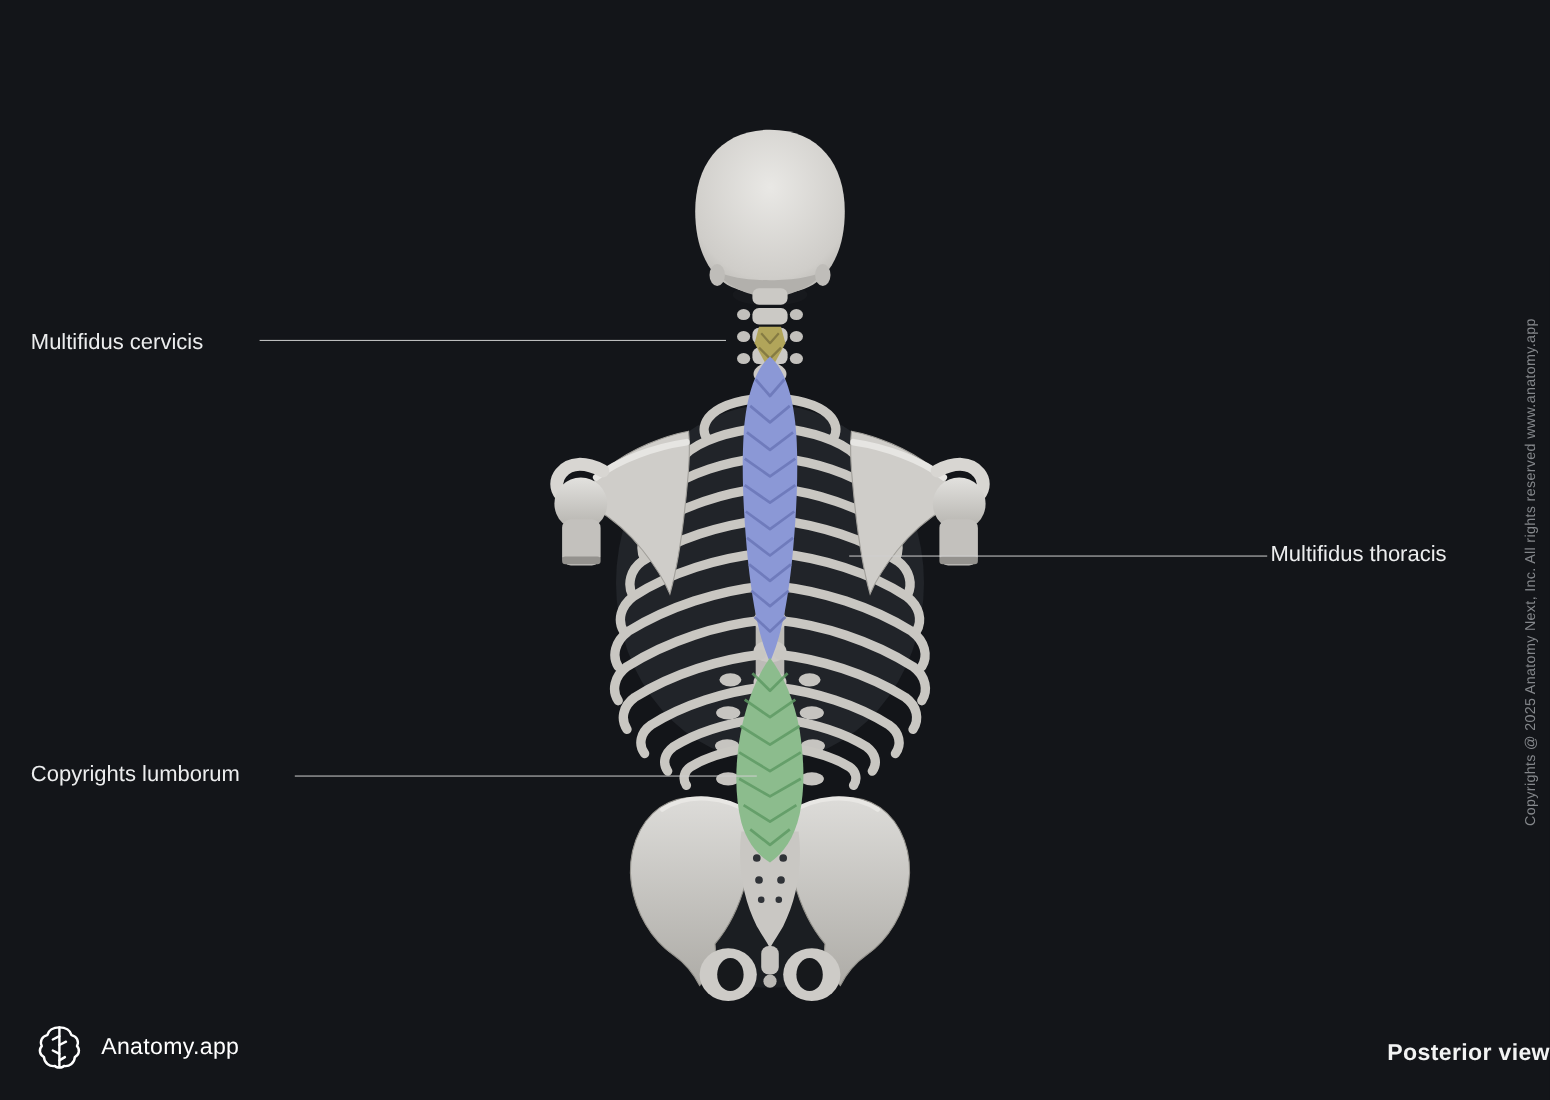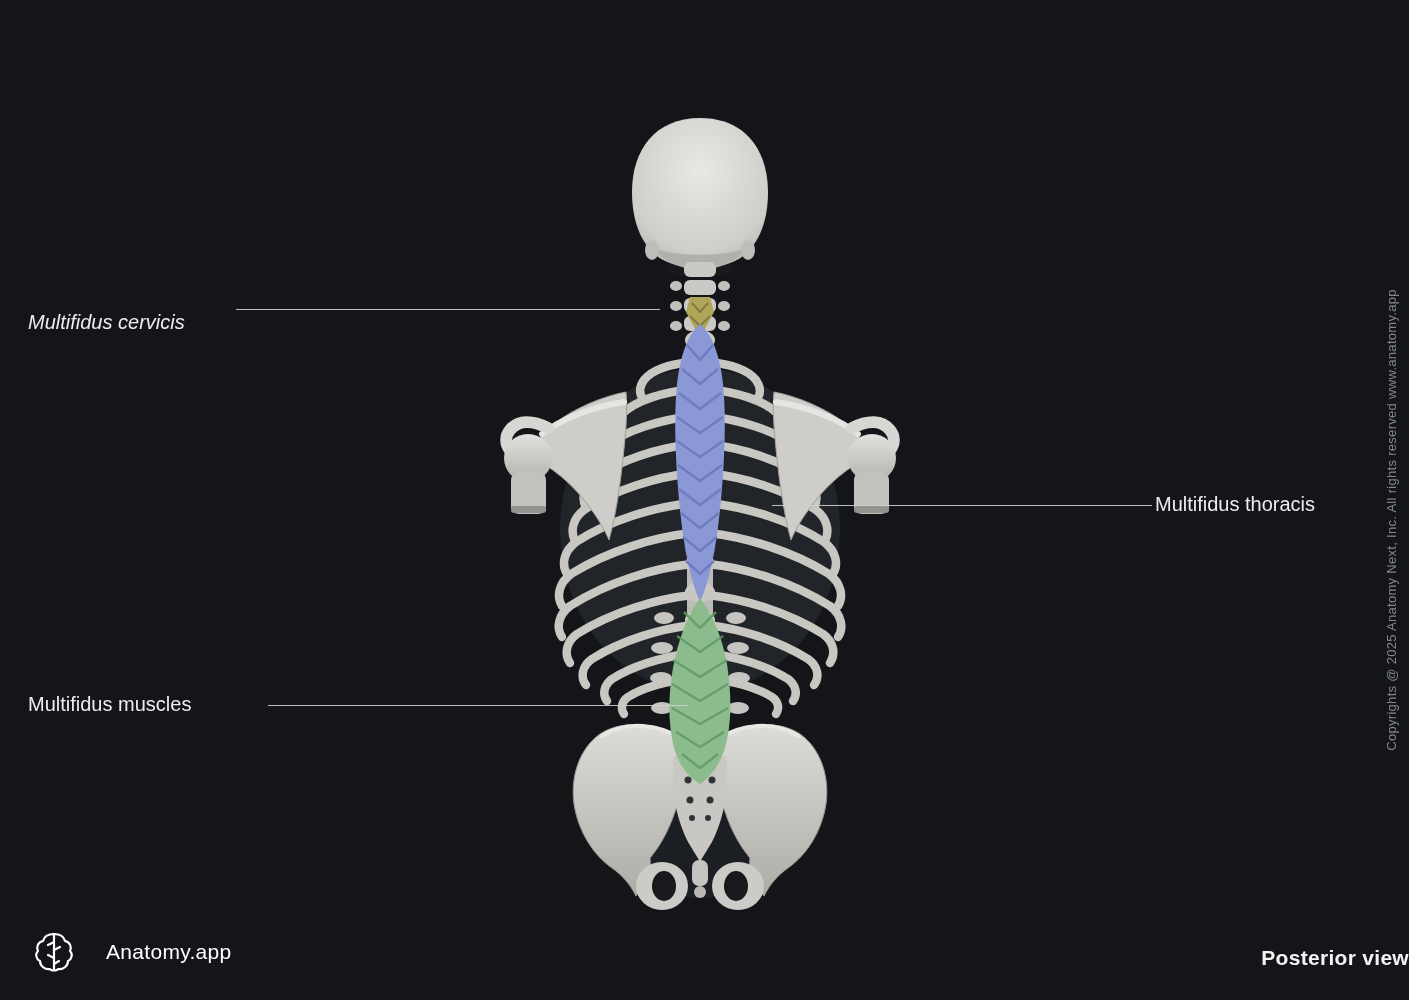--- a/index.html
+++ b/index.html
@@ -3,30 +3,30 @@
 <meta charset="utf-8">
 <style>
   * { margin:0; padding:0; box-sizing:border-box; }
   html,body { background:#131519; }
   body { font-family:"Liberation Sans", sans-serif; }
   .stage { position:relative; width:1409px; height:1000px; background:#131519; overflow:hidden; }
   .skeleton-svg { position:absolute; left:0; top:0; }
   .page-title { position:absolute; top:40px; left:0; right:0; text-align:center;
                 color:#ffffff; font-size:34px; font-weight:700; letter-spacing:.5px; }
   .anno-label { position:absolute; color:#ecedee; font-size:20px; white-space:nowrap; }
-  .label-cervicis { left:28px; top:311px;font-style:italic; }
+  .label-cervicis { left:28px; top:300px; }
   .label-thoracis { left:1155px; top:493px;text-align:center; }
   .label-lumborum { left:28px; top:693px; }
   .leader { position:absolute; height:1px; background:#cfcfcf; opacity:.9; }
   .line-cervicis { left:236px; top:309px; width:424px; }
   .line-thoracis { left:772px; top:505px; width:380px; }
   .line-lumborum { left:268px; top:705px; width:420px; }
   .view-caption { position:absolute; top:946px; left:0; right:0; text-align:right;
                   color:#f2f3f3; font-size:21px; font-weight:700; letter-spacing:.3px; }
-  .brand { position:absolute; left:30px; top:928px; display:flex; align-items:center; gap:28px; }
+  .brand { position:absolute; left:30px; top:928px; display:flex; align-items:center; gap:14px; }
   .brand-name { color:#ffffff; font-size:21px; font-weight:500; letter-spacing:.3px; }
   .logo { display:block; }
   .copyright { position:absolute; left:1391px; top:520px;
                transform:translate(-50%,-50%) rotate(-90deg);
                white-space:nowrap; color:#84878b; font-size:13px; letter-spacing:.3px; }
 </style>
 </head>
 <body>
 
 <div class="stage">
@@ -232,21 +232,21 @@
     </g>
   </svg>
 
 
   <span class="anno-label label-cervicis">Multifidus cervicis</span>
   <span class="leader line-cervicis"></span>
 
   <span class="anno-label label-thoracis">Multifidus thoracis</span>
   <span class="leader line-thoracis"></span>
 
-  <span class="anno-label label-lumborum">Multifidus muscles</span>
+  <span class="anno-label label-lumborum">Copyrights lumborum</span>
   <span class="leader line-lumborum"></span>
 
   <div class="view-caption">Posterior view</div>
 
   <div class="brand">
     <svg class="logo" width="48" height="48" viewBox="0 0 48 48">
       <g fill="none" stroke="#ffffff" stroke-width="2.2" stroke-linejoin="round" stroke-linecap="round">
         <path d="M24 6 C18 6 14 9 13 13 C8 14 6 19 8 23 C5 26 6 31 10 33 C10 38 15 42 20 41 C21 43 27 43 28 41 C33 42 38 38 38 33 C42 31 43 26 40 23 C42 19 40 14 35 13 C34 9 30 6 24 6 Z"></path>
         <path d="M24 6 L24 42"></path>
         <path d="M24 14 L18 17 M24 22 L30 19 M24 30 L18 27 M24 36 L29 33"></path>

